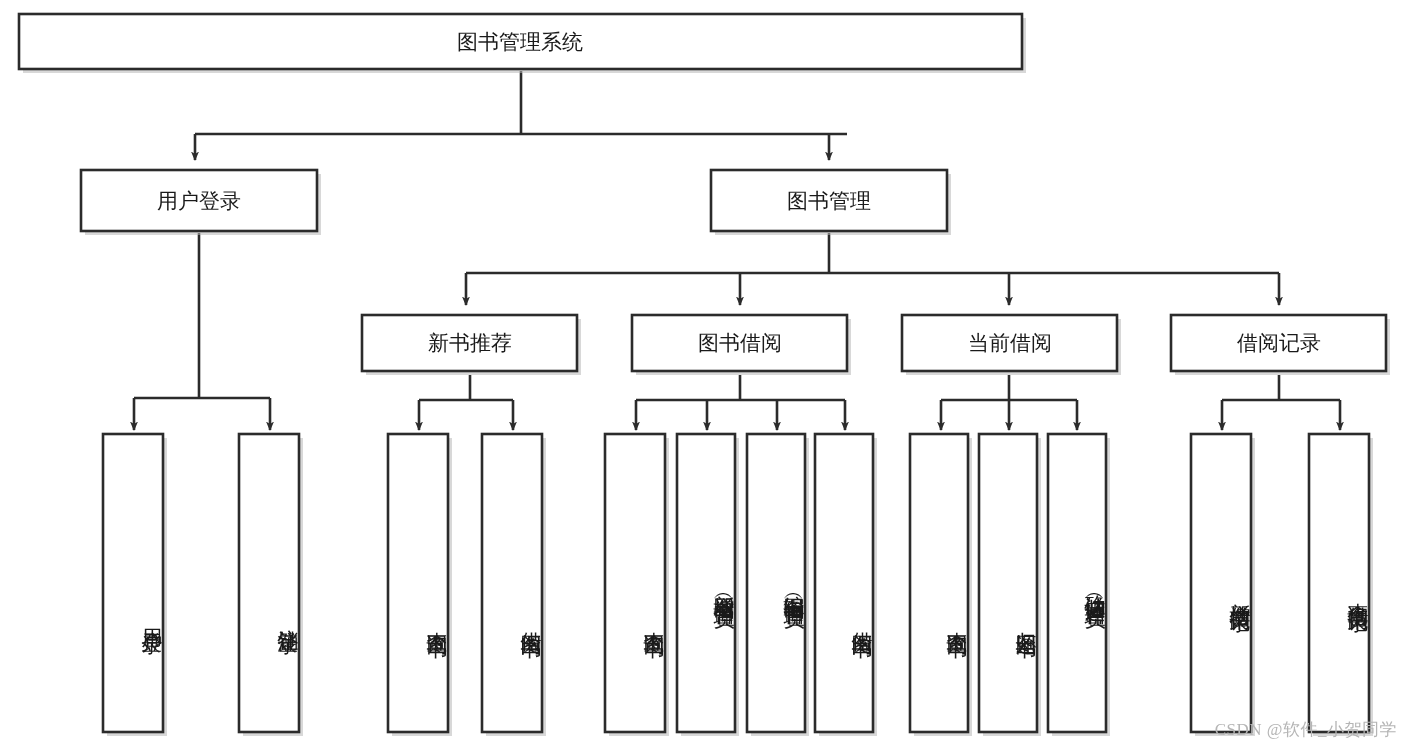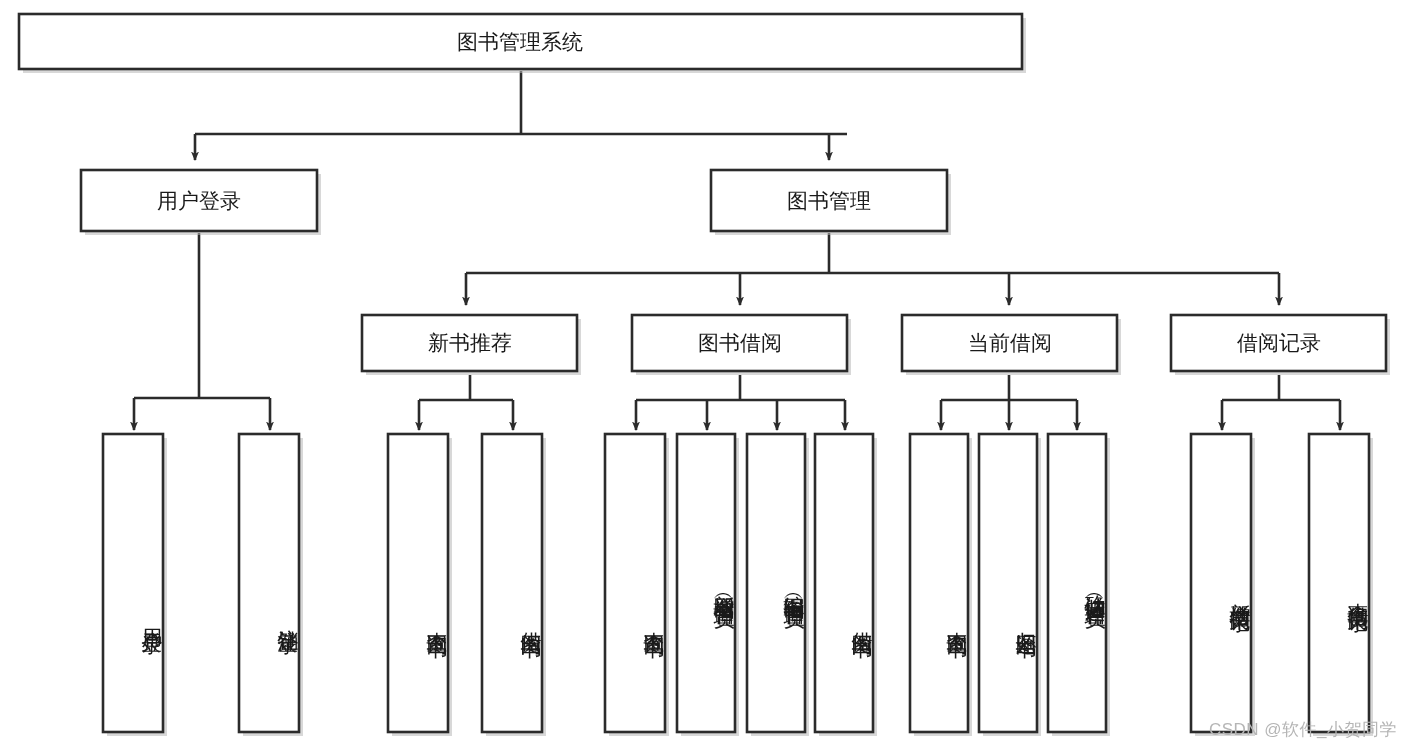--- a/index.html
+++ b/index.html
@@ -60,21 +60,21 @@
     display: flex;
     align-items: flex-start;
     justify-content: center;
     white-space: nowrap;
     pointer-events: none;
   }
   .watermark {
     position: absolute;
     right: 8px;
     bottom: 6px;
-    font-family: Liberation Sans, sans-serif;
+    font-family: Liberation Serif, serif;
     font-size: 17px;
     color: #b5b5b5;
     letter-spacing: 0.5px;
     white-space: nowrap;
   }
 </style>
 </head>
 <body>
 
 <div id="diagram-root">

